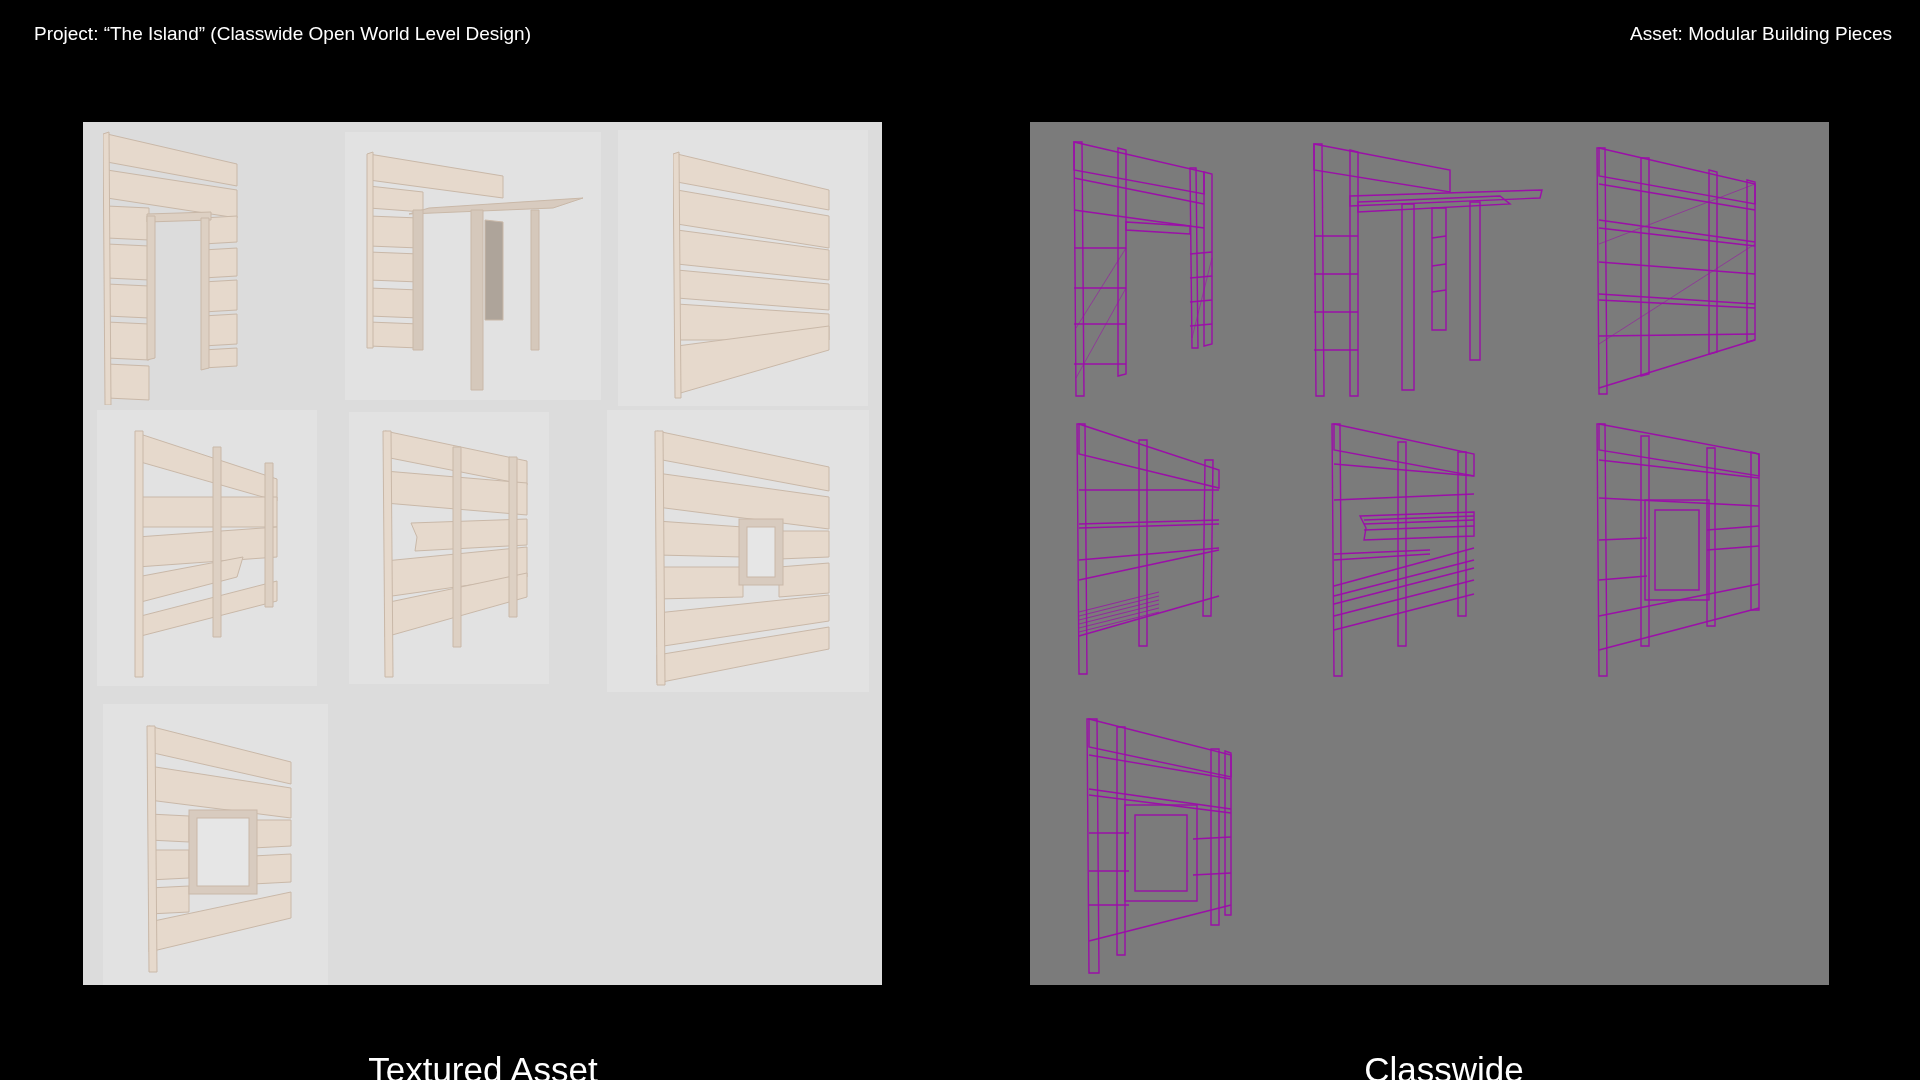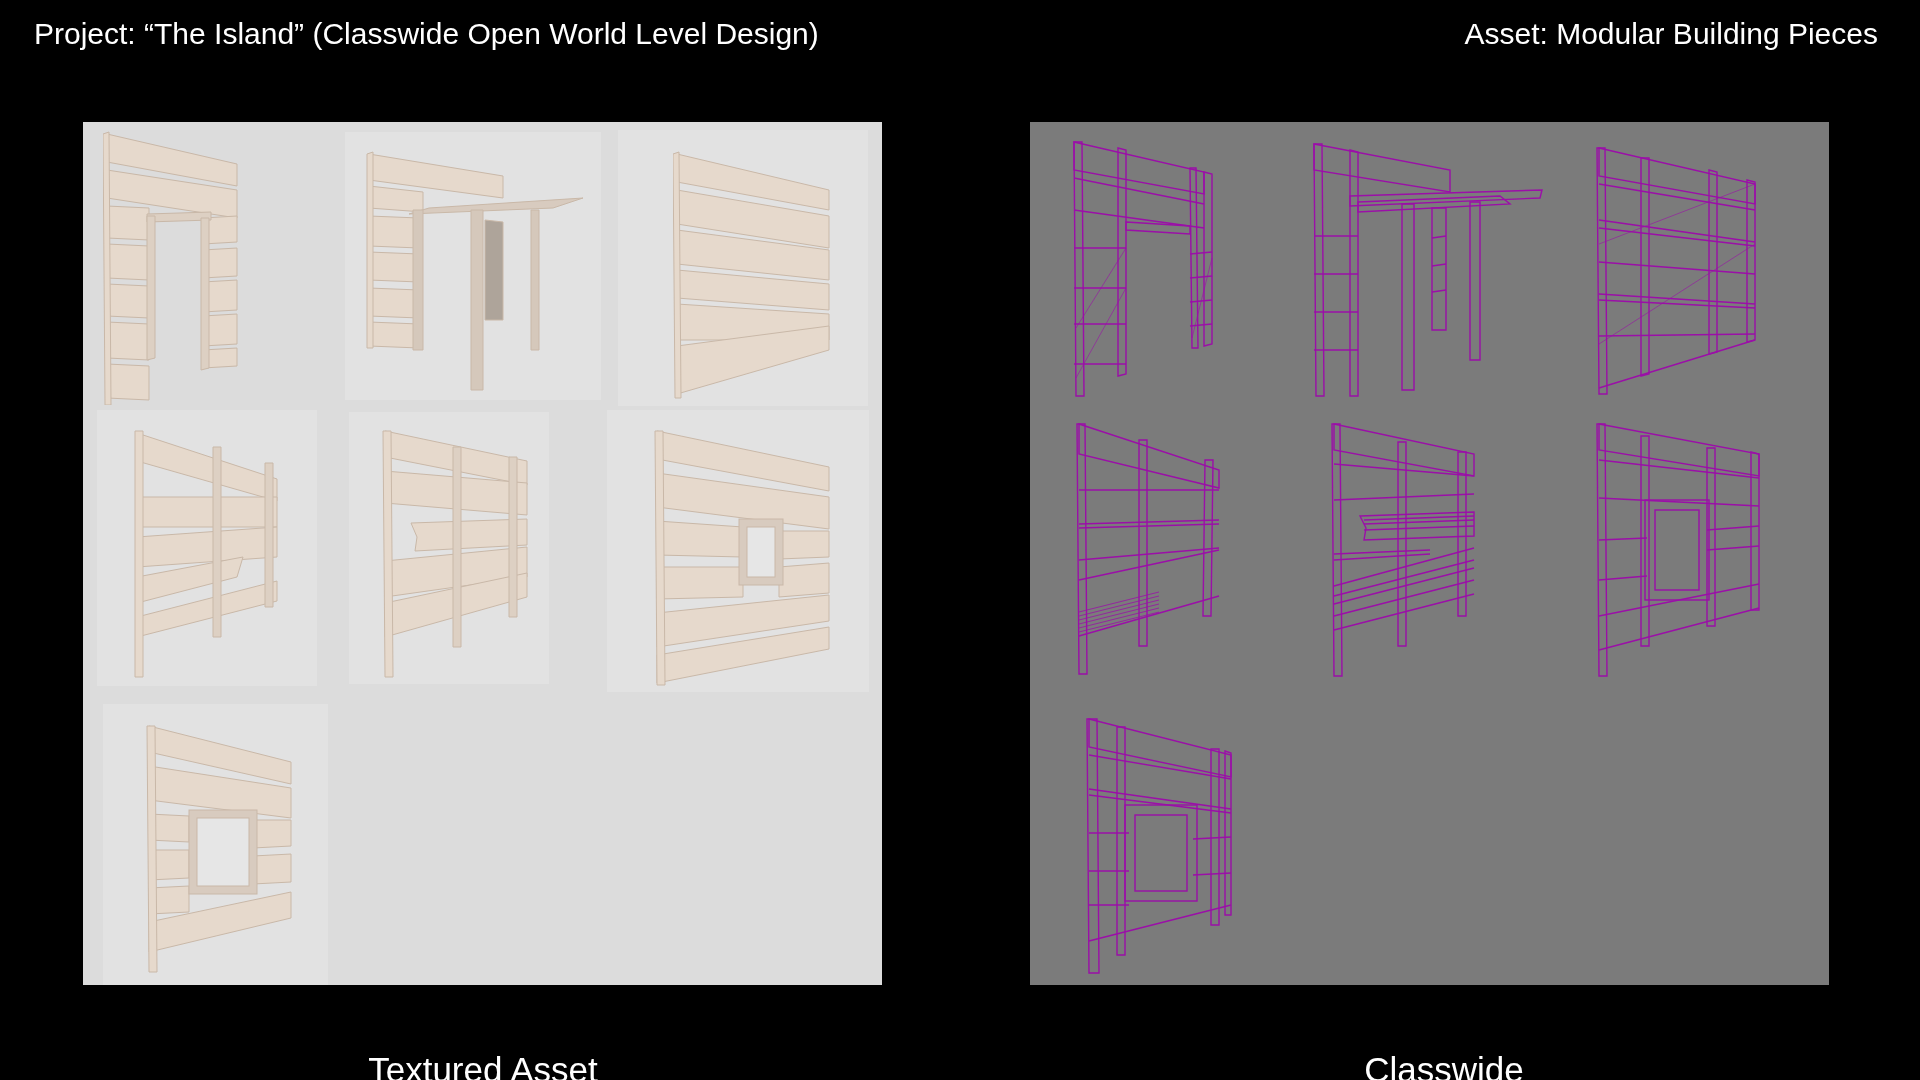--- a/index.html
+++ b/index.html
@@ -1,20 +1,20 @@
 <!DOCTYPE html>
 <html><head>
 <meta charset="utf-8">
 <style>
   html, body { margin:0; padding:0; background:#000; }
   body { width:1920px; height:1080px; position:relative; overflow:hidden;
          font-family:"Liberation Sans", sans-serif; color:#fff; }
-  .hdr { position:absolute; top:14px; font-size:30px; line-height:40px; white-space:nowrap; }
+  .hdr { position:absolute; top:14px; font-size:19px; line-height:40px; white-space:nowrap; }
   .hdr-left { left:34px; }
-  .hdr-right { right:42px;text-align:right; }
+  .hdr-right { right:28px;text-align:right; }
   .panel { position:absolute; top:122px; width:799px; height:863px; }
   .panel-tex { left:83px; background:#dcdcdc; }
   .panel-wire { left:1030px; background:#7b7b7b; }
   .cell { position:absolute; }
   .cell svg { display:block; width:100%; height:100%; }
   .caption { position:absolute; top:1030px; font-size:35px; line-height:40px; text-align:center; width:400px;margin-top:20px; }
   .cap-left { left:283px; }
   .cap-right { left:1244px; }
   .tex-cell-bg { position:absolute; background:#e2e2e2; }
 </style>

